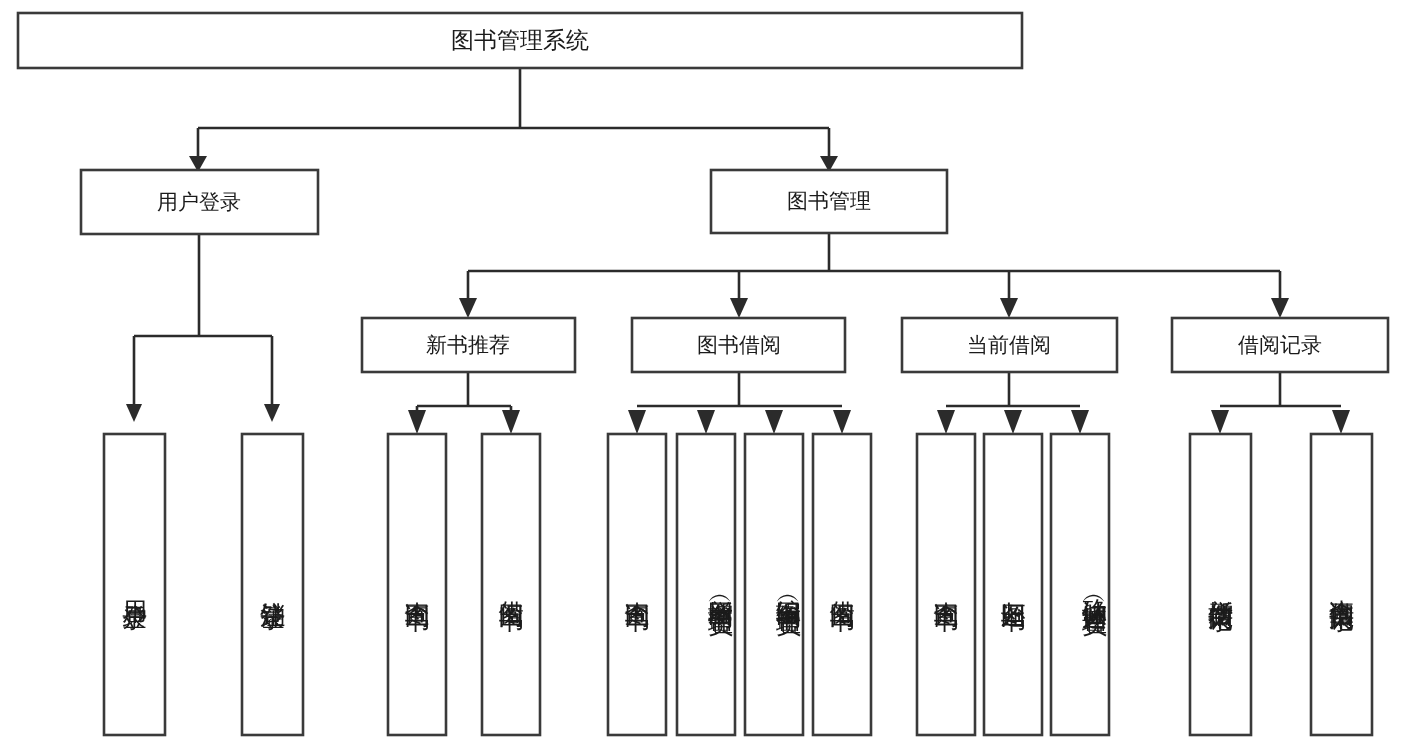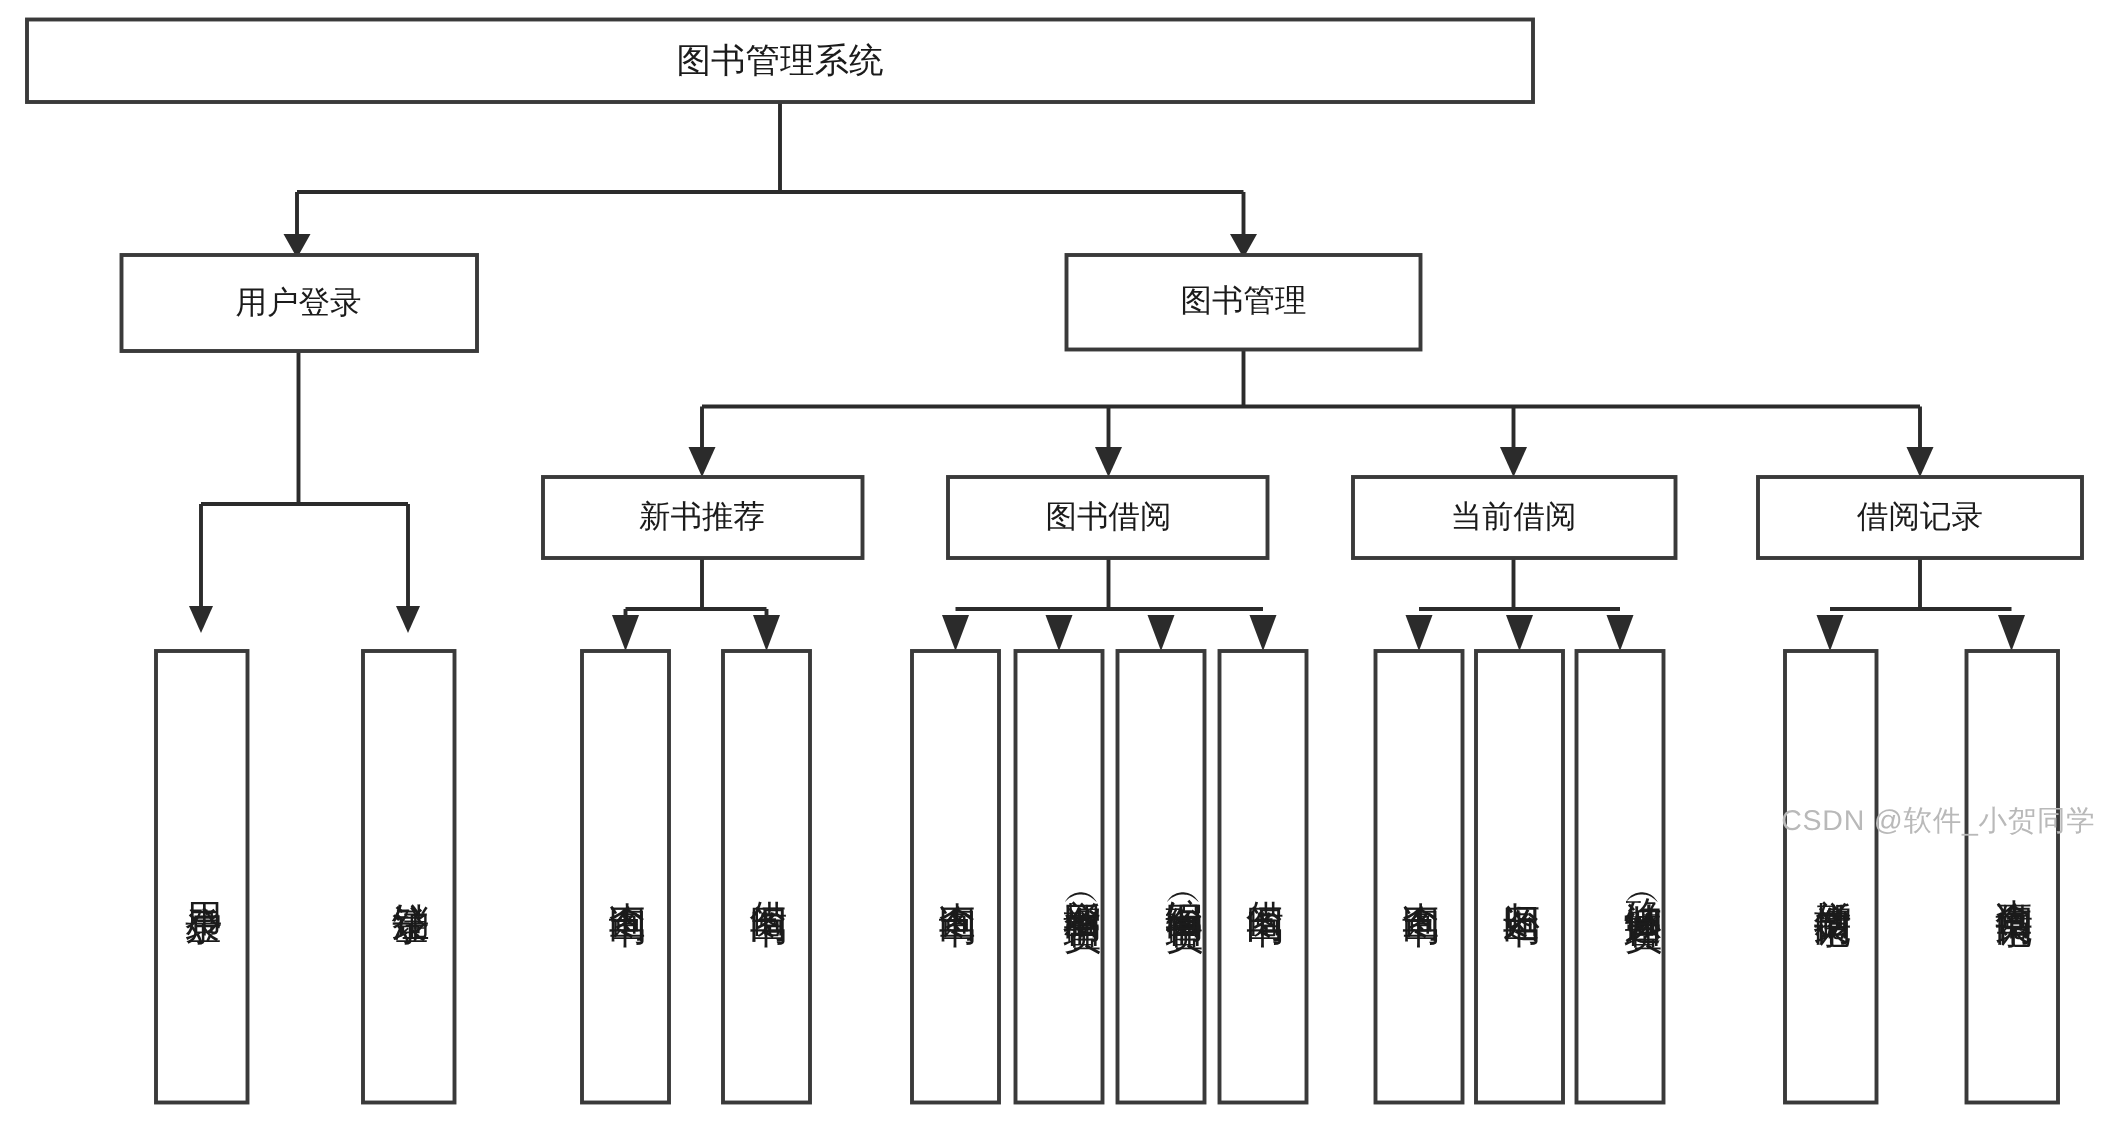--- a/index.html
+++ b/index.html
@@ -188,14 +188,13 @@
   <div class="vlabel" style="left:745px; top:440px; width:58px; height:295px; align-items:flex-start;">编辑图书（管理员）</div>
   <div class="vlabel" style="left:813px; top:434px; width:58px; height:301px;">借阅图书</div>
 
   <div class="vlabel" style="left:917px; top:434px; width:58px; height:301px;">查询图书</div>
   <div class="vlabel" style="left:984px; top:434px; width:58px; height:301px;">归还图书</div>
   <div class="vlabel" style="left:1051px; top:440px; width:58px; height:295px; align-items:flex-start;">确认归还（管理员）</div>
 
   <div class="vlabel" style="left:1190px; top:434px; width:61px; height:301px;">新增借阅记录</div>
   <div class="vlabel" style="left:1311px; top:434px; width:61px; height:301px;">查询借阅记录</div>
 
-  <div class="watermark">CSDN @软件_小贺同学</div>
 </div>
 
 </body></html>

